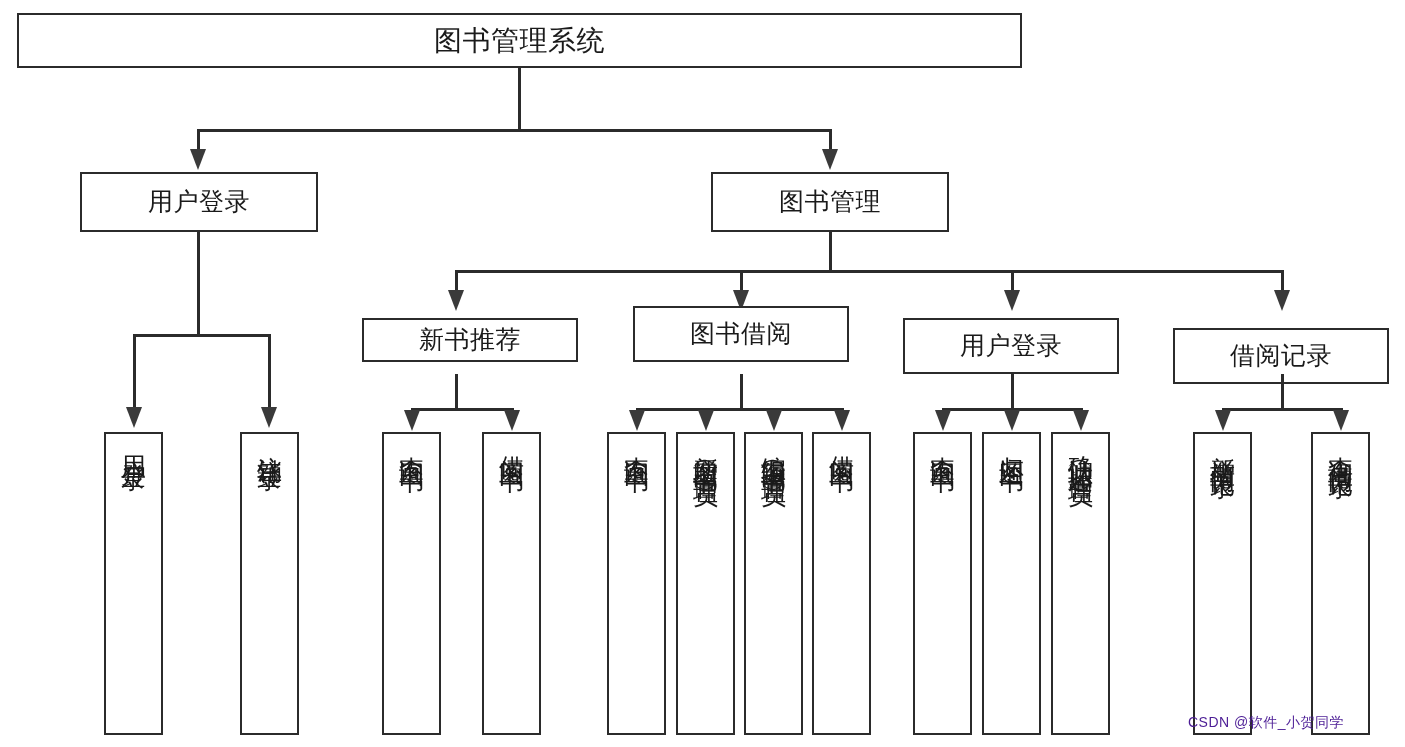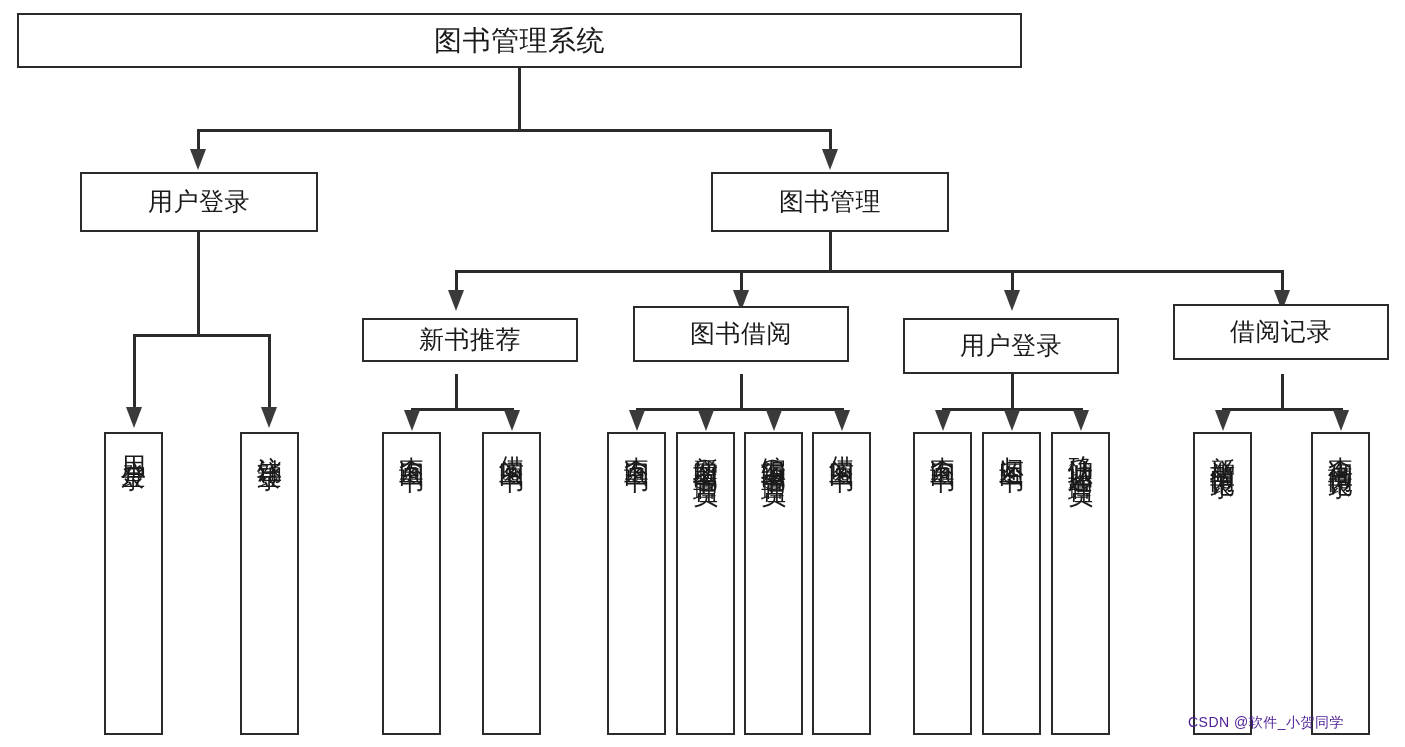--- a/index.html
+++ b/index.html
@@ -127,21 +127,21 @@
   </div>
 
   <div class="node h" style="left:633px; top:306px; width:216px; height:56px;">
     <span class="lbl">图书借阅</span>
   </div>
 
   <div class="node h" style="left:903px; top:318px; width:216px; height:56px;">
     <span class="lbl">用户登录</span>
   </div>
 
-  <div class="node h" style="left:1173px; top:304px; width:216px; height:56px;">
+  <div class="node h" style="left:1173px; top:328px; width:216px; height:56px;">
     <span class="lbl">借阅记录</span>
   </div>
 
   <div class="vline" style="left:455px; top:374px; height:36px;"></div>
   <div class="hline" style="left:411px; top:408px; width:103px;"></div>
   <div class="vline" style="left:411px; top:408px; height:5px;"></div>
   <div class="arrow" style="left:404px; top:410px;"></div>
   <div class="vline" style="left:511px; top:408px; height:5px;"></div>
   <div class="arrow" style="left:504px; top:410px;"></div>
 

